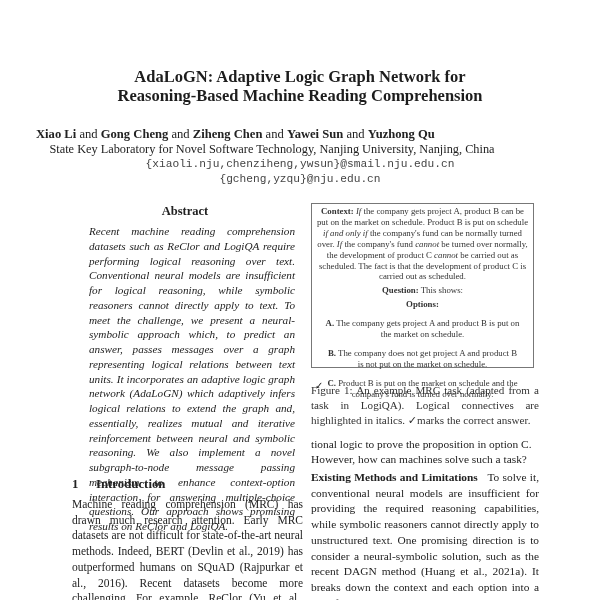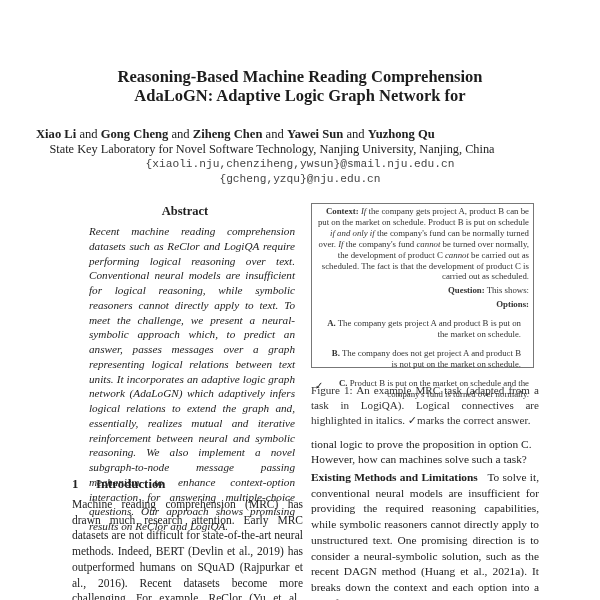--- a/index.html
+++ b/index.html
@@ -13,37 +13,37 @@
   .affil { left:0; width:544px; top:142px; text-align:center; font-size:12.3px; line-height:15px; }
   .email { left:0; width:600px; text-align:center; font-family:"Liberation Mono","DejaVu Sans Mono",monospace;
            font-size:11.2px; line-height:15px; color:#444; }
   .abstract-h { left:60px; width:250px; top:204px; text-align:center; font-weight:bold; font-size:12.5px; }
   .abstract { left:89px; width:206px; top:224px; font-size:11.2px; line-height:14.75px; text-align:justify;font-style:italic; }
   .sec-h { left:72px; top:477px; font-weight:bold; font-size:12.8px; }
   .sec-h span.num { display:inline-block; width:24px; }
   .intro { left:72px; width:231px; top:497px; font-size:11.5px; line-height:15.7px; text-align:justify; }
   .box { left:311px; top:203px; width:213px; height:159px; border:1px solid #777; padding:2px 4px 2px 4px;
          font-size:8.8px; line-height:10.9px; color:#333; }
-  .box p { margin:0 0 3px 0; text-align:right; }
+  .box p { margin:0 0 3px 0; text-align:center; }
   .box b { font-weight:bold; }
   .box i { font-style:italic; }
   .check { position:relative; }
   .check-mark { position:absolute; left:-1px; top:3px; font-size:10px; color:#222; }
   .caption { left:311px; width:228px; top:383px; font-size:11.1px; line-height:15.2px; color:#333; text-align:justify; }
   .right { left:311px; width:228px; }
   .rtext1 { top:437px; font-size:11.4px; line-height:15.4px; }
   .rtext2 { top:470px; font-size:11.4px; line-height:15.7px; text-align:justify; }
   .para-h { font-weight:bold; }
 </style>
 </head>
 <body>
 
 <div class="abs title">
+  <div>AdaLoGN: Adaptive Logic Graph Network for</div>
   <div>Reasoning-Based Machine Reading Comprehension</div>
-  <div>AdaLoGN: Adaptive Logic Graph Network for</div>
 </div>
 
 <div class="abs authors">
   <b>Xiao Li</b>
   <span>and</span>
   <b>Gong Cheng</b>
   <span>and</span>
   <b>Ziheng Chen</b>
   <span>and</span>
   <b>Yawei Sun</b>

